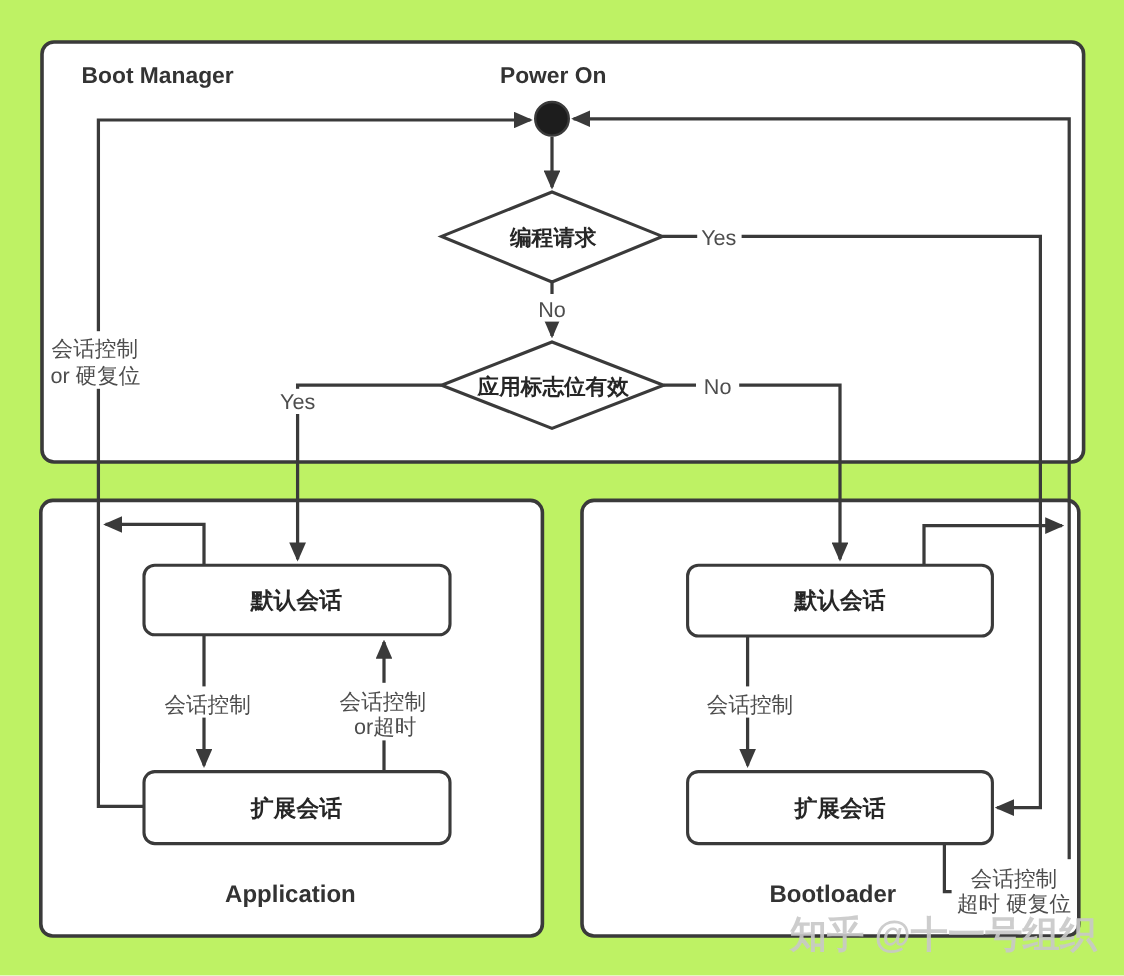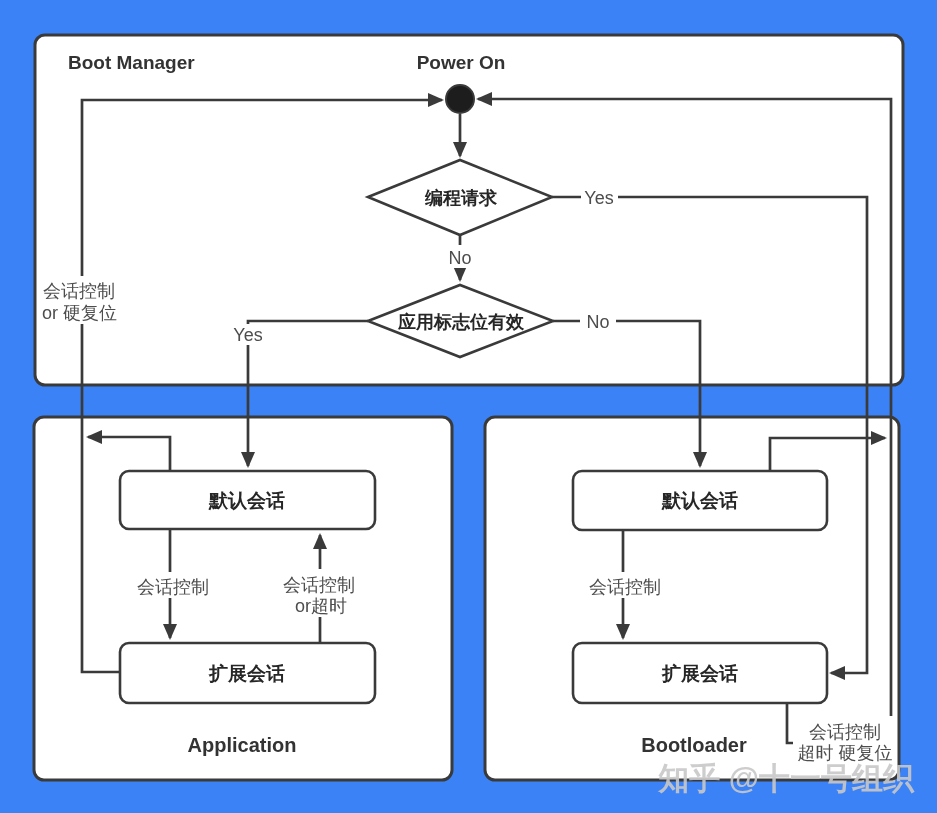--- a/index.html
+++ b/index.html
@@ -1,17 +1,17 @@
 <!DOCTYPE html>
 <html><head>
 <meta charset="utf-8">
 <style>
   html,body{margin:0;padding:0;background:#ffffff;}
   #stage{
-    position:relative;width:937px;height:813px;background:#3b82f6;overflow:hidden;
+    position:relative;width:937px;height:813px;background:#bef264;overflow:hidden;
     font-family:"Liberation Sans","DejaVu Sans",sans-serif;
   }
   svg{position:absolute;left:0;top:0;}
   .frame{fill:#ffffff;stroke:#3a3a3a;stroke-width:3px;}
   .node{fill:#ffffff;stroke:#3a3a3a;stroke-width:2.6px;}
   .edge{fill:none;stroke:#3a3a3a;stroke-width:2.7px;}
   .lblbg{fill:#ffffff;stroke:none;}
   text{fill:#262626;}
   .title{font-size:19px;font-weight:bold;fill:#333333;}
   .nodetext{font-size:19px;font-weight:bold;fill:#262626;}

